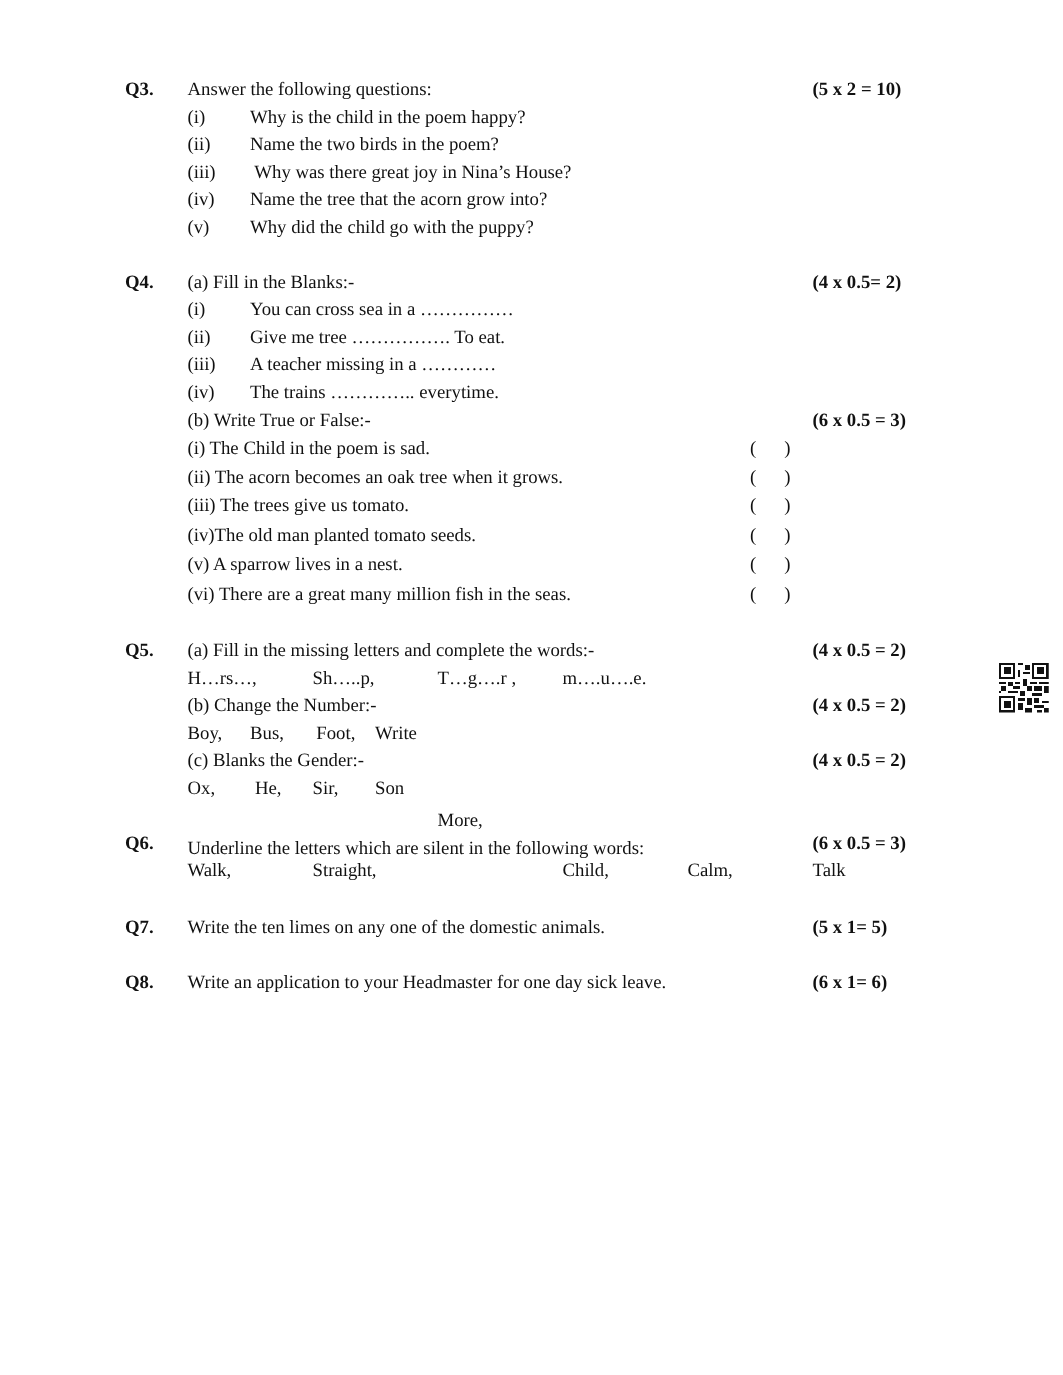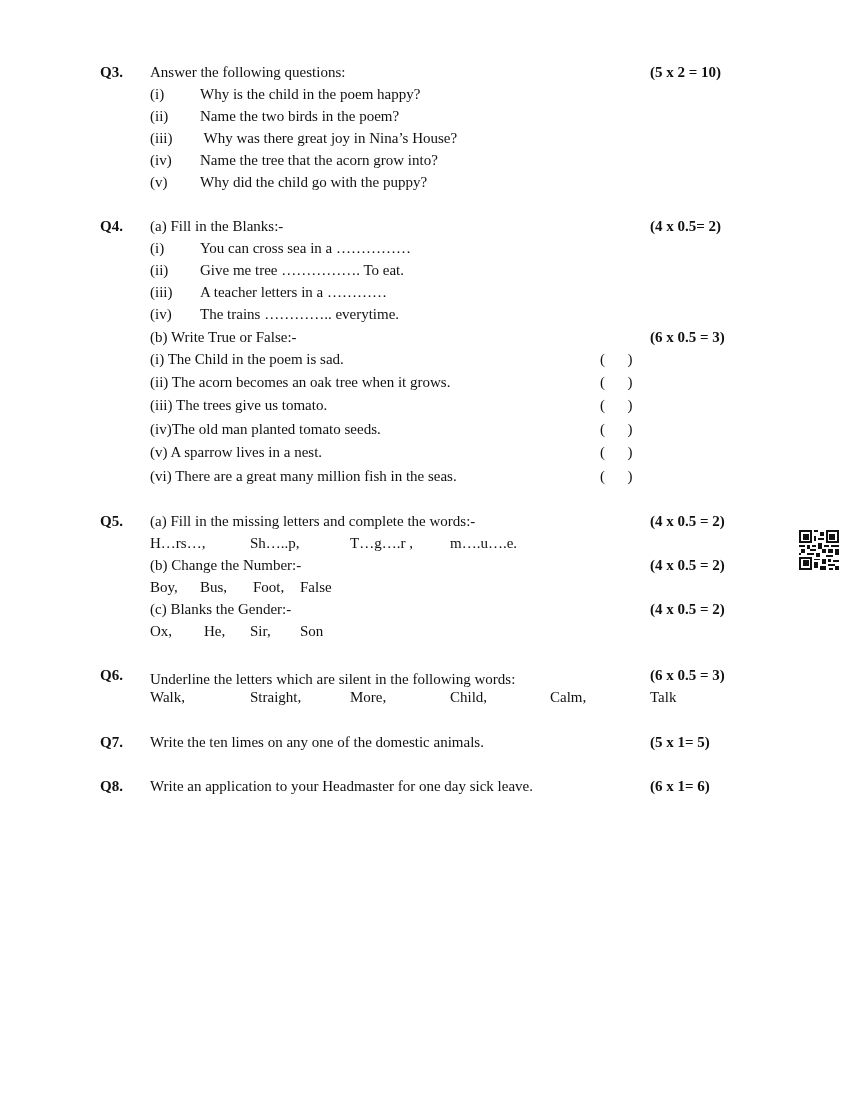--- a/index.html
+++ b/index.html
@@ -34,21 +34,21 @@
 
 <div class="abs qnum" style="top:219px">Q4.</div>
 <div class="abs rn b" style="top:219px">(a) Fill in the Blanks:-</div>
 <div class="abs marks" style="top:219px">(4 x 0.5= 2)</div>
 
 <div class="abs rn" style="top:241px">(i)</div>
 <div class="abs rt" style="top:241px">You can cross sea in a ……………</div>
 <div class="abs rn" style="top:263px">(ii)</div>
 <div class="abs rt" style="top:263px">Give me tree ……………. To eat.</div>
 <div class="abs rn" style="top:285px">(iii)</div>
-<div class="abs rt" style="top:285px">A teacher letters in a …………</div>
+<div class="abs rt" style="top:285px">A teacher missing in a …………</div>
 <div class="abs rn" style="top:307px">(iv)</div>
 <div class="abs rt" style="top:307px">The trains ………….. everytime.</div>
 
 <div class="abs rn b" style="top:330px">(b) Write True or False:-</div>
 <div class="abs marks" style="top:330px">(6 x 0.5 = 3)</div>
 
 <div class="abs rn" style="top:352px">(i) The Child in the poem is sad.</div>
 <div class="abs par" style="top:352px; white-space:pre">(      )</div>
 <div class="abs rn" style="top:375px">(ii) The acorn becomes an oak tree when it grows.</div>
 <div class="abs par" style="top:375px; white-space:pre">(      )</div>
@@ -67,21 +67,21 @@
 <div class="abs" style="top:536px; left:150px">H…rs…,</div>
 <div class="abs" style="top:536px; left:250px">Sh…..p,</div>
 <div class="abs" style="top:536px; left:350px">T…g….r ,</div>
 <div class="abs" style="top:536px; left:450px">m….u….e.</div>
 
 <div class="abs rn b" style="top:558px">(b) Change the Number:-</div>
 <div class="abs marks" style="top:558px">(4 x 0.5 = 2)</div>
 <div class="abs" style="top:580px; left:150px">Boy,</div>
 <div class="abs" style="top:580px; left:200px">Bus,</div>
 <div class="abs" style="top:580px; left:253px">Foot,</div>
-<div class="abs" style="top:580px; left:300px">False</div>
+<div class="abs" style="top:580px; left:300px">Write</div>
 
 <div class="abs rn b" style="top:602px">(c) Blanks the Gender:-</div>
 <div class="abs marks" style="top:602px">(4 x 0.5 = 2)</div>
 <div class="abs" style="top:624px; left:150px">Ox,</div>
 <div class="abs" style="top:624px; left:204px">He,</div>
 <div class="abs" style="top:624px; left:250px">Sir,</div>
 <div class="abs" style="top:624px; left:300px">Son</div>
 
 <svg class="qr" viewBox="0 0 21 21" shape-rendering="crispEdges">
   <rect x="0" y="0" width="21" height="21" fill="#fff"></rect>
@@ -124,21 +124,21 @@
       <rect x="19" y="19" width="2" height="2"></rect>
       <rect x="16" y="20" width="2" height="1"></rect>
   </g>
 </svg>
 
 <div class="abs qnum" style="top:668px">Q6.</div>
 <div class="abs rn b" style="top:672px">Underline the letters which are silent in the following words:</div>
 <div class="abs marks" style="top:668px">(6 x 0.5 = 3)</div>
 <div class="abs" style="top:690px; left:150px">Walk,</div>
 <div class="abs" style="top:690px; left:250px">Straight,</div>
-<div class="abs" style="top:690px; left:350px">More,</div>
+<div class="abs" style="top:650px; left:350px">More,</div>
 <div class="abs" style="top:690px; left:450px">Child,</div>
 <div class="abs" style="top:690px; left:550px">Calm,</div>
 <div class="abs" style="top:690px; left:650px">Talk</div>
 
 <div class="abs qnum" style="top:735px">Q7.</div>
 <div class="abs rn b" style="top:735px">Write the ten limes on any one of the domestic animals.</div>
 <div class="abs marks" style="top:735px">(5 x 1= 5)</div>
 
 <div class="abs qnum" style="top:779px">Q8.</div>
 <div class="abs rn b" style="top:779px">Write an application to your Headmaster for one day sick leave.</div>

